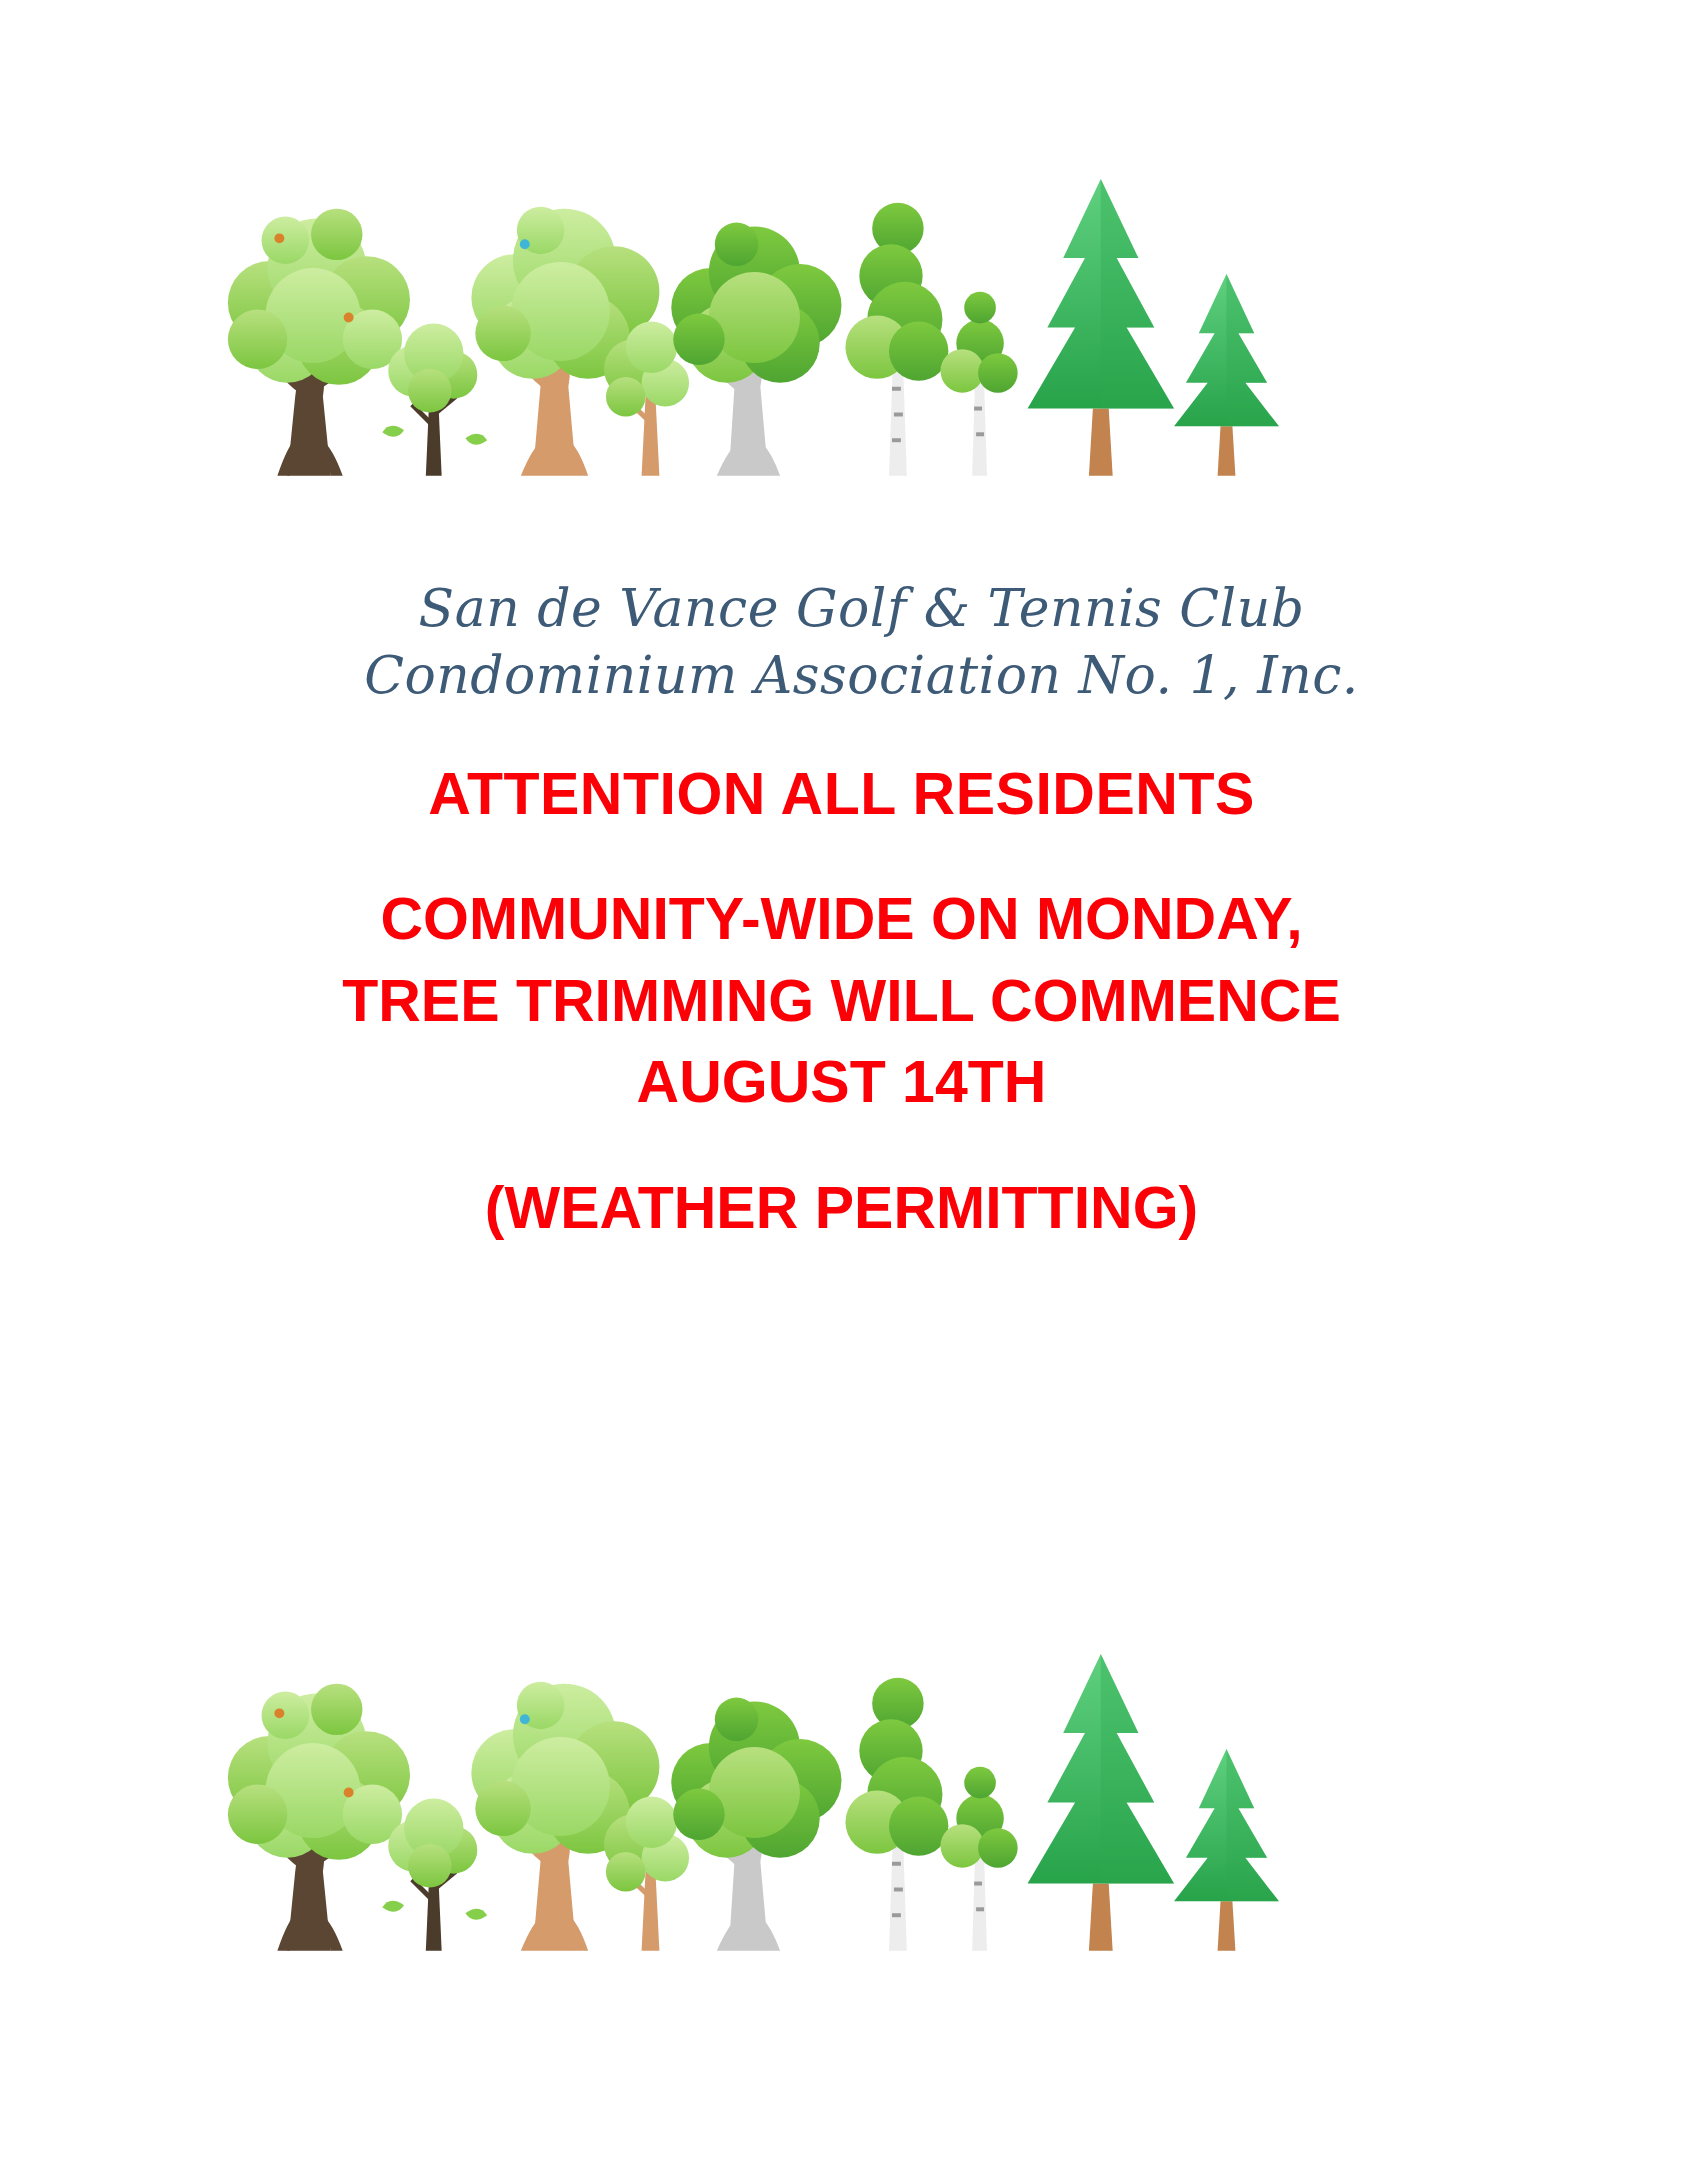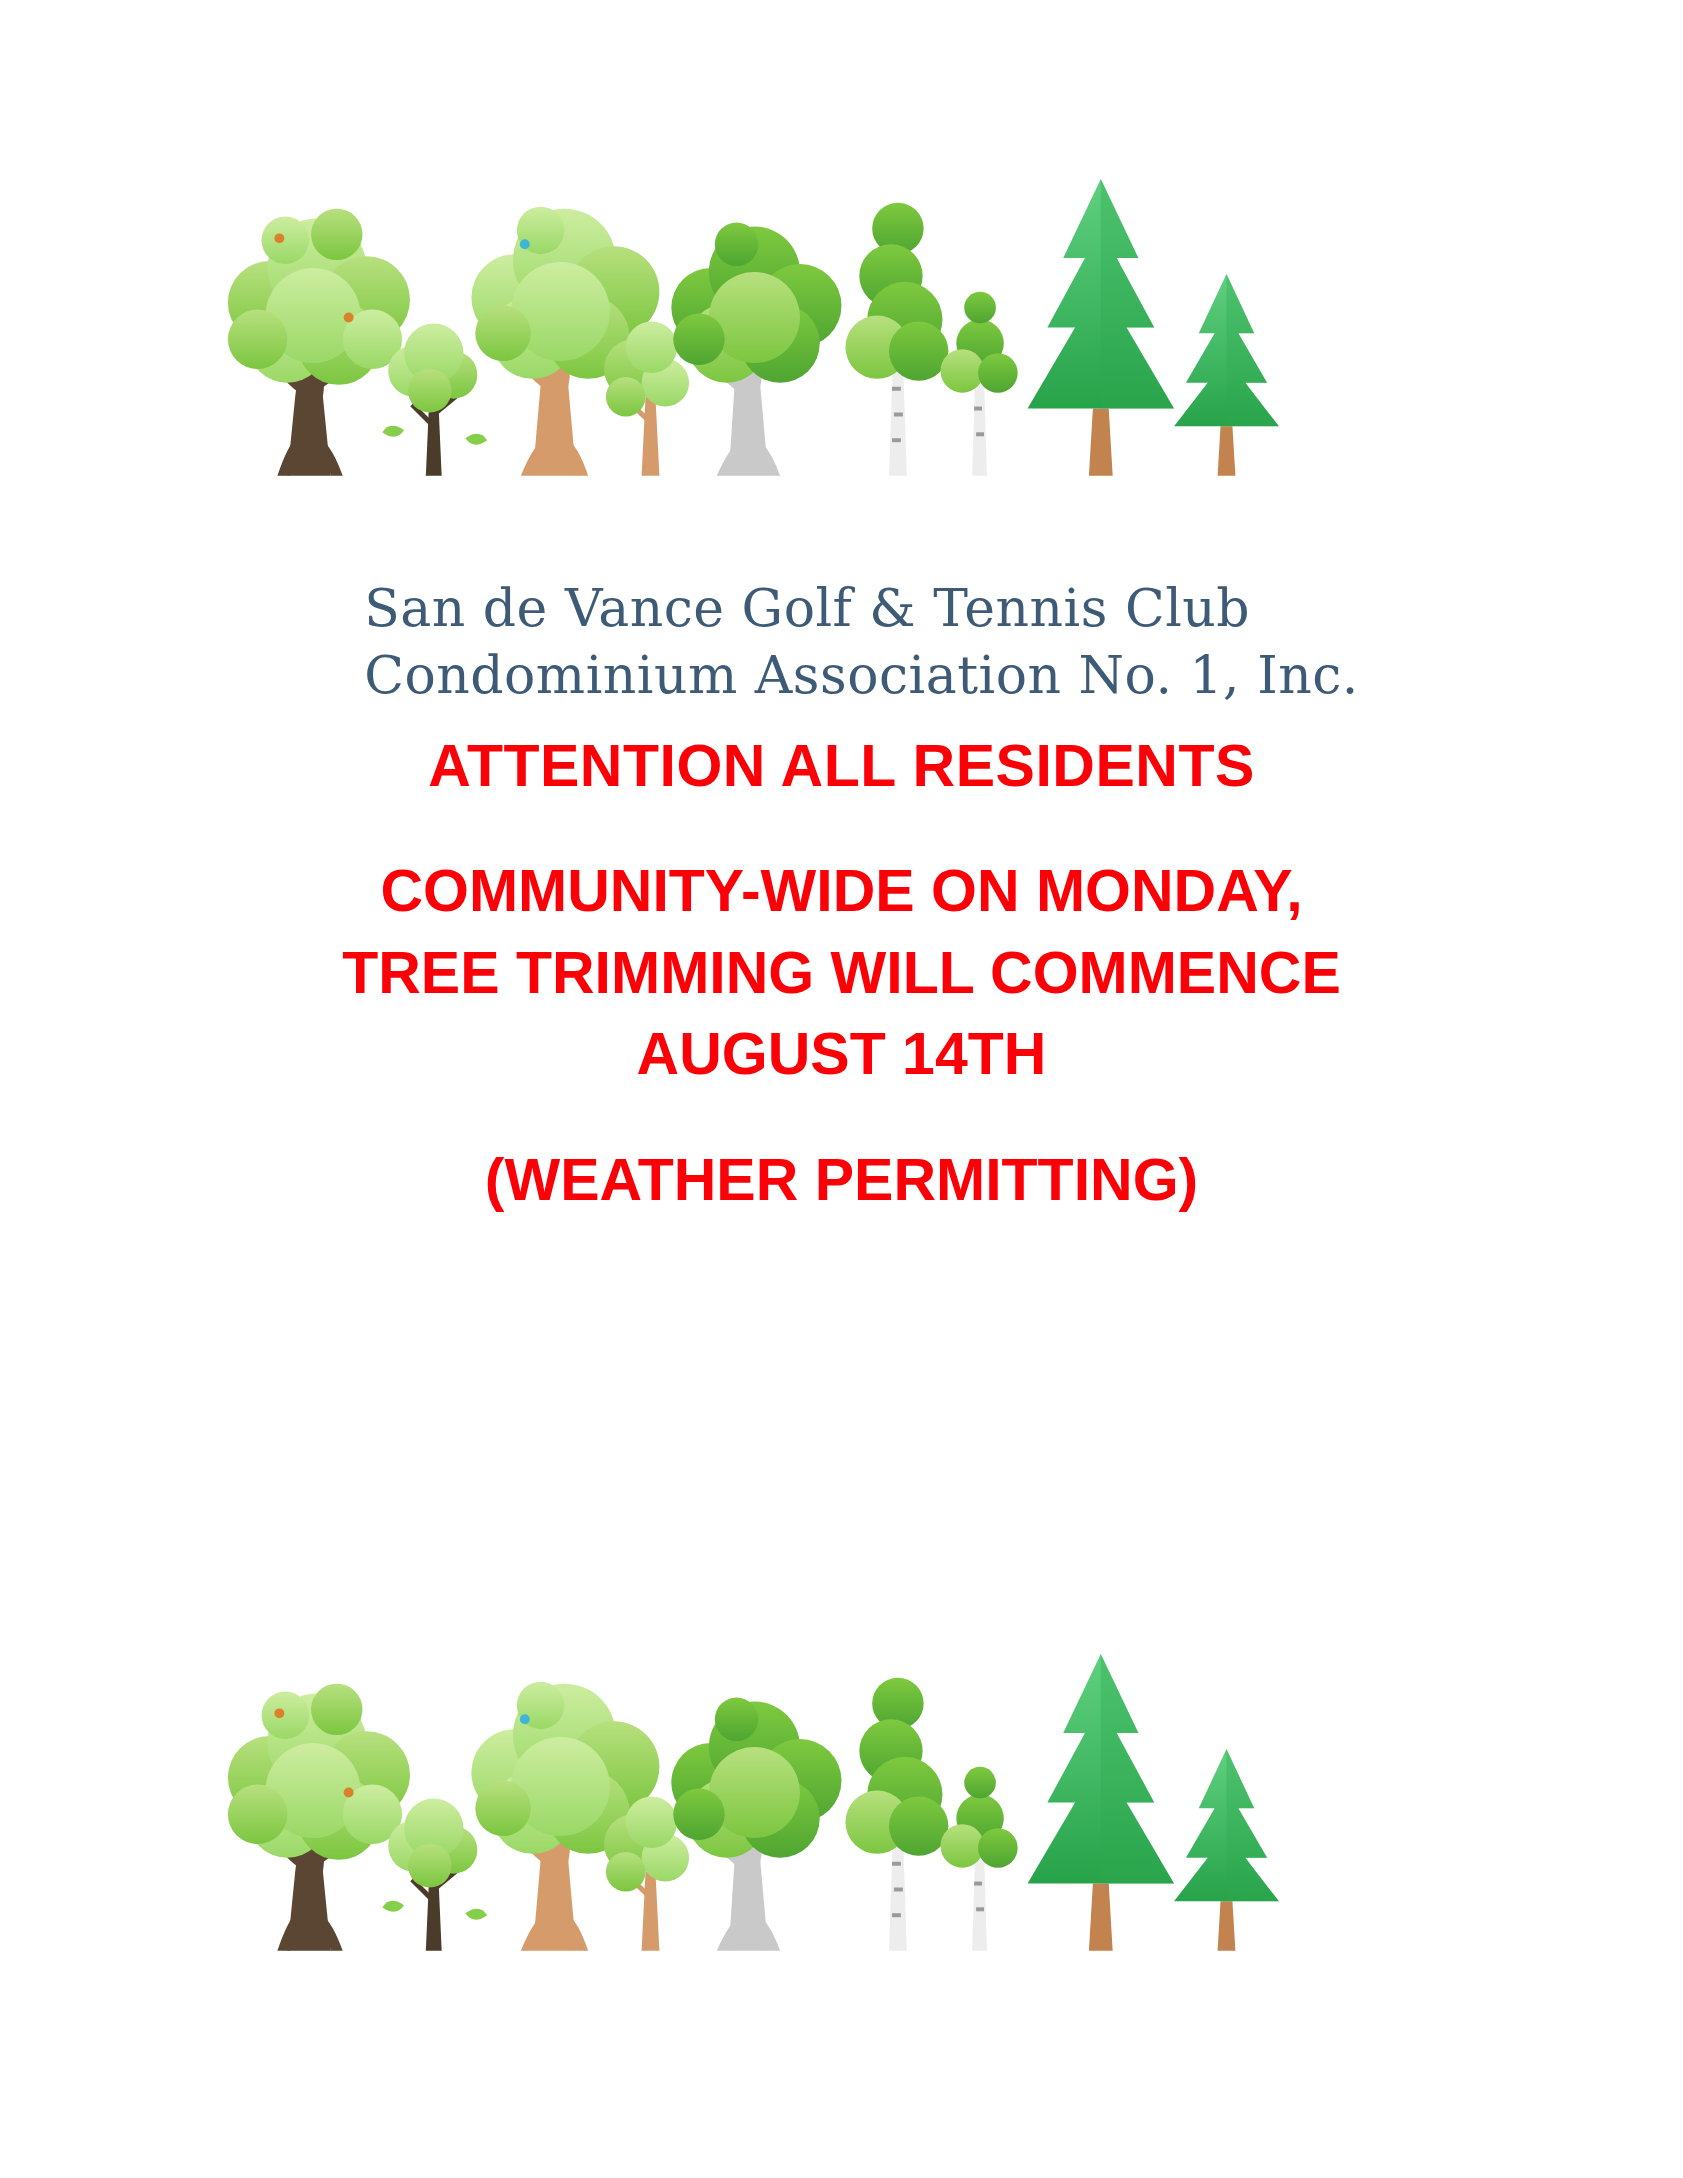--- a/index.html
+++ b/index.html
@@ -33,33 +33,34 @@
     margin: 0 auto;
   }
   .tree-strip.top { margin-top: 149px; }
   .tree-strip.bottom { position: absolute; left: 218px; top: 1624px; }
 
   .tree-strip svg { display: block; }
 
   
   .club-name {
     margin-top: 89px;
-    text-align: left;
+    text-align: center;
     color: #3d5a77;
     font-family: "DejaVu Serif", serif;
+    font-style: italic;
     font-size: 52px;
     line-height: 1.28;
     letter-spacing: 0.5px;
     font-weight: 400;
     margin-left: 40px;
   }
   .club-name .line2 { display: block; }
 
   .attention {
-    margin-top: 24px;
+    margin-top: 52px;
     color: #fb0007;
     font-weight: bold;
     font-size: 59px;
     letter-spacing: 0.5px;
     text-align: center;
   }
 
   .notice {
     margin-top: 51px;
     color: #fb0007;

